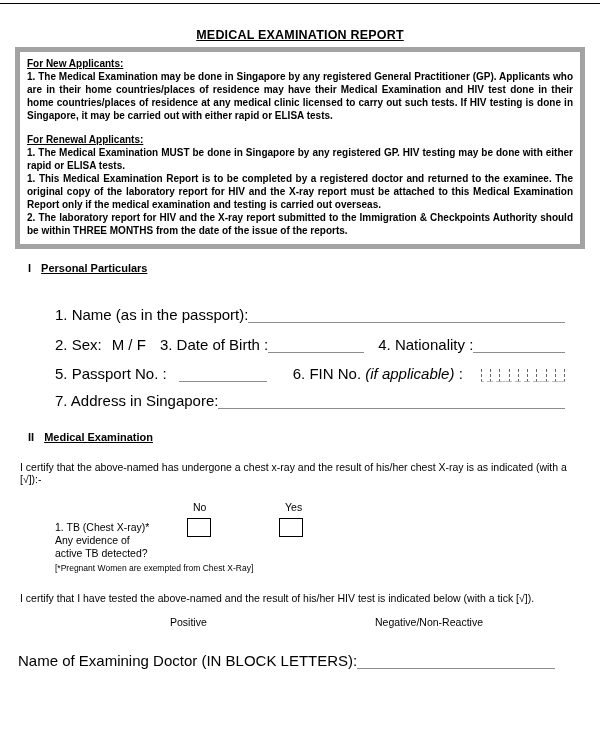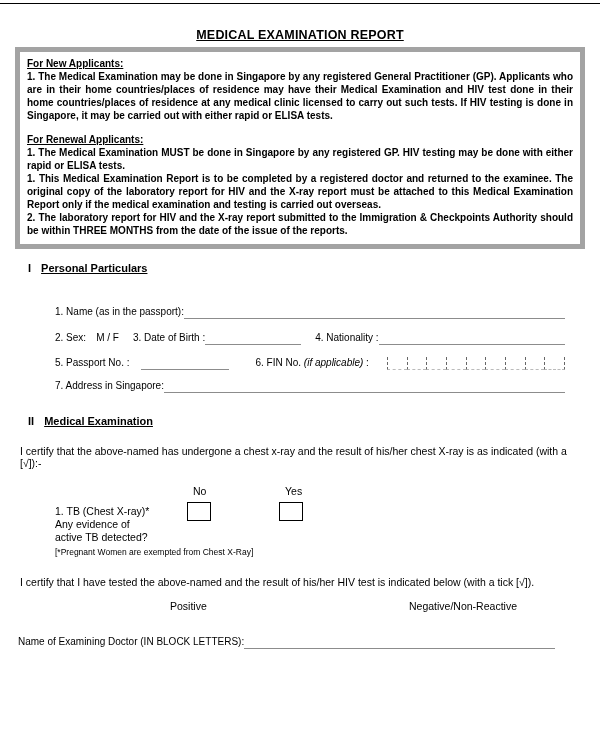--- a/index.html
+++ b/index.html
@@ -9,21 +9,21 @@
   .page { padding:0 15px; }
   .title { text-align:center; font-size:12.5px; font-weight:bold;
     text-decoration:underline; margin-top:24px; letter-spacing:.2px; }
   .notice-box { border:5px solid #a3a3a3; margin-top:5px; padding:5px 7px 7px;
     font-size:10px; font-weight:bold; line-height:1.3; text-align:justify; }
   .nb-heading { text-decoration:underline; margin-top:11px; }
   .nb-heading.first { margin-top:0; }
   .section-heading { font-weight:bold; font-size:11px; margin:13px 0 0 13px; }
   .sec-num { margin-right:10px; }
   .sec-title { text-decoration:underline; }
-  .field-row { display:flex; font-size:10px; }
+  .field-row { display:flex; align-items:flex-end; font-size:15px; }
   .label { white-space:nowrap; }
   .gap-l { margin-left:14px; }
   .sex-options { margin-left:10px; }
   .line { border-bottom:1px solid #8c8c8c; flex:1; height:13px; min-width:30px; }
   .line.fixed { flex:none; }
   .w-dob { width:96px; }
   .w-passport { width:88px; }
   .row-name   { margin:32px 20px 0 40px; }
   .row-sex    { margin:13px 20px 0 40px; }
   .row-passport { margin:12px 20px 0 40px;gap:12px; }
@@ -36,21 +36,21 @@
   .check-grid { display:flex; margin:16px 0 0 40px; font-size:10.5px; }
   .cg-label-col { width:132px; padding-top:20px; line-height:1.25; }
   .cg-col { width:92px; }
   .cg-head { margin-bottom:5px; padding-left:6px; }
   .checkbox { display:inline-block; width:24px; height:19px;
     border:1px solid #000; background:#fff; vertical-align:top; }
   .footnote { font-size:8.5px; margin-top:3px; white-space:nowrap; }
   .hiv-grid { margin:12px 0 0 40px; font-size:10.5px; }
   .hg-row { display:flex; align-items:flex-start; }
   .hg-label { width:115px; }
-  .hg-col1 { width:239px; }
+  .hg-col1 { width:205px; }
   .hg-col2 { flex:1; }
   .hg-body { margin-top:5px; align-items:center; }
   .hg-col2 .checkbox { margin-left:20px; }
   .row-doctor { margin:24px 30px 0 3px; }
 </style>
 </head>
 <body>
 
 <div class="top-rule"></div>
 

